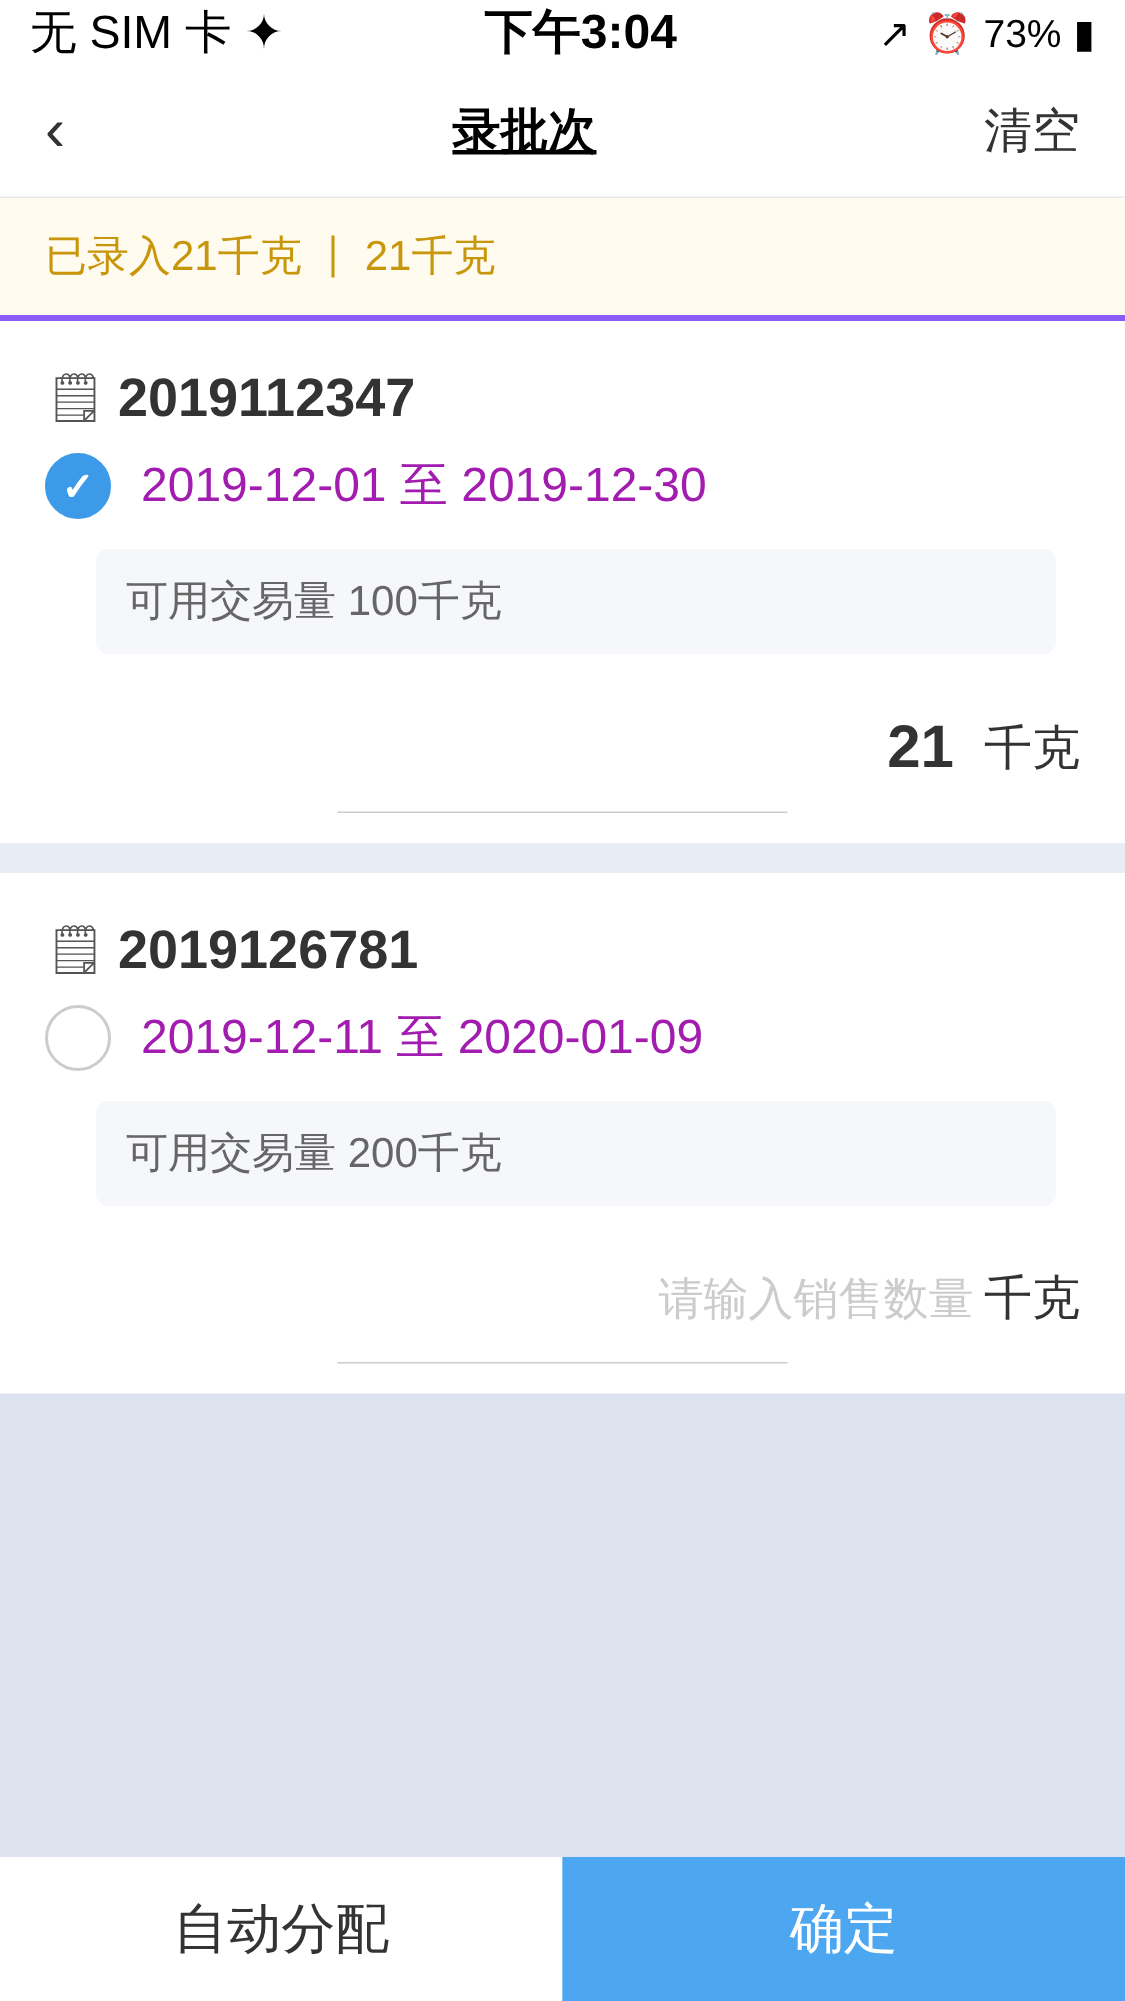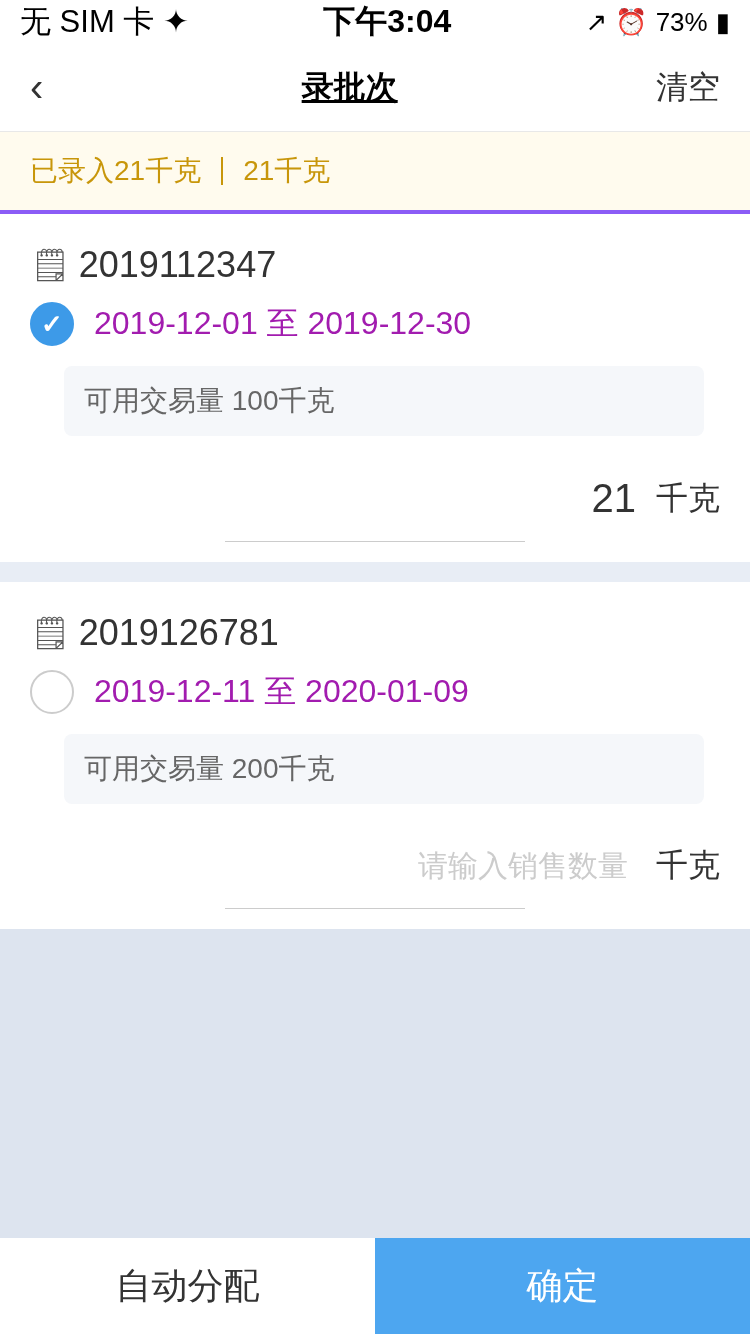--- a/index.html
+++ b/index.html
@@ -113,21 +113,21 @@
       gap: 8px;
       margin-bottom: 16px;
     }
     .batch-icon {
       font-size: 32px;
       color: #555;
     }
     .batch-id {
       font-size: 36px;
       color: #333;
-      font-weight: 400;
+      font-weight: 700;
     }
 
     .batch-row {
       display: flex;
       align-items: center;
       gap: 20px;
       margin-bottom: 20px;
     }
 
     .radio-circle {
@@ -173,21 +173,21 @@
       display: flex;
       align-items: center;
       justify-content: flex-end;
       padding: 20px 30px;
       gap: 20px;
       background: #ffffff;
     }
     .amount-value {
       font-size: 40px;
       color: #333;
-      font-weight: 400;
+      font-weight: 700;
     }
     .amount-unit {
       font-size: 32px;
       color: #333;
     }
 
     .divider-line {
       width: 300px;
       height: 1px;
       background: #cccccc;
@@ -199,21 +199,21 @@
       height: 20px;
       background: #e8edf5;
     }
 
     
     .placeholder-input {
       display: flex;
       align-items: center;
       justify-content: flex-end;
       padding: 20px 30px;
-      gap: 28px;
+      gap: 7px;
       background: #ffffff;
     }
     .placeholder-text {
       font-size: 30px;
       color: #cccccc;
     }
     .placeholder-unit {
       font-size: 32px;
       color: #333;
     }

